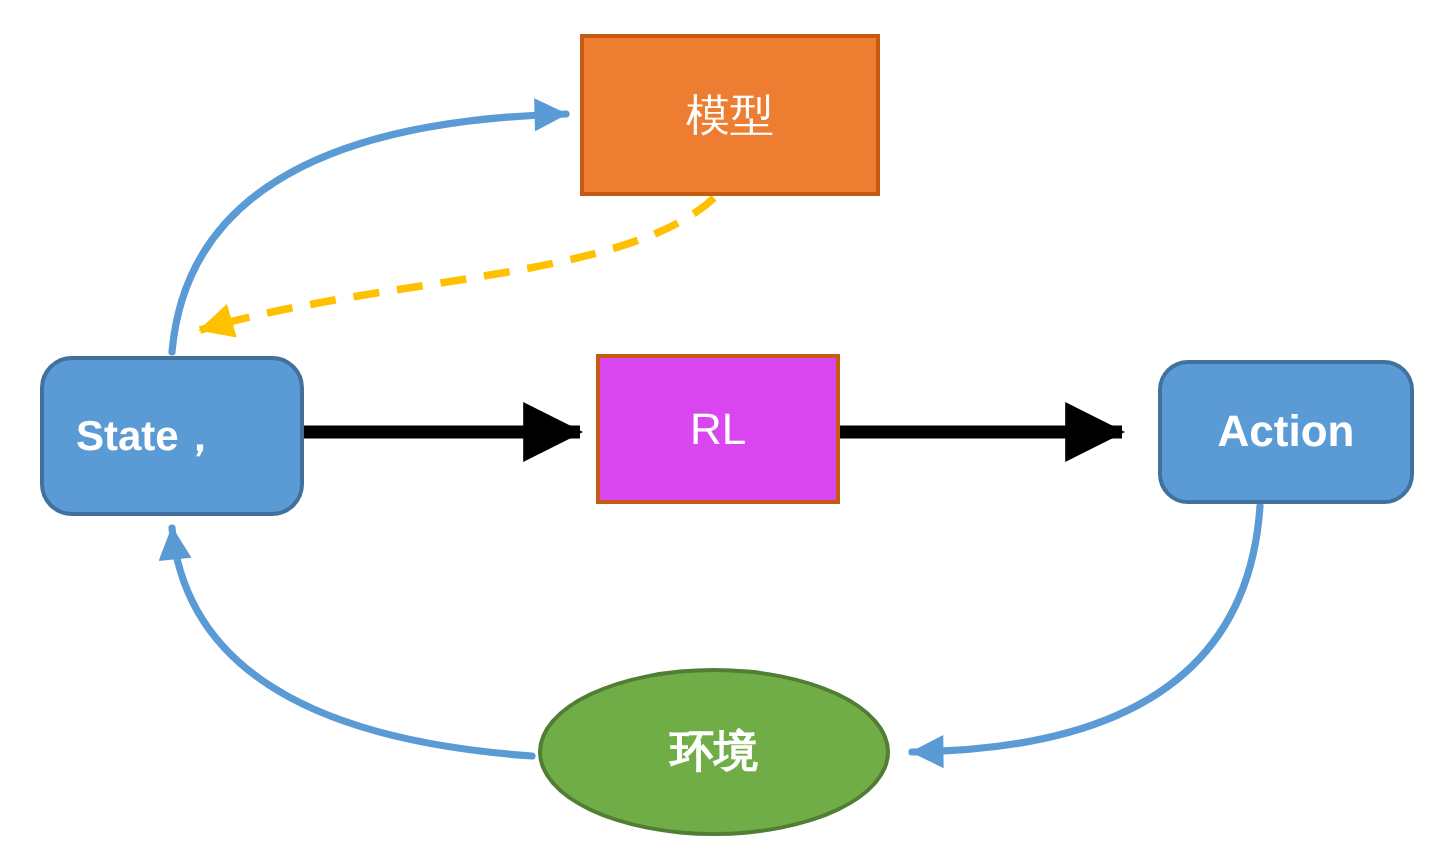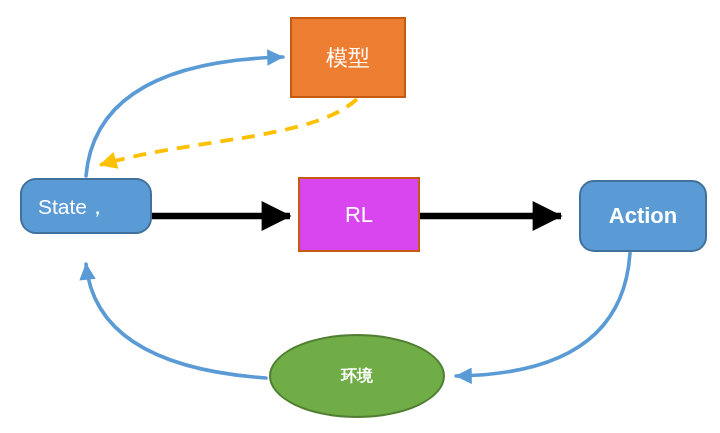--- a/index.html
+++ b/index.html
@@ -18,58 +18,58 @@
   }
   .node {
     position: absolute;
     display: flex;
     align-items: center;
     justify-content: center;
     box-sizing: border-box;
     color: #ffffff;
   }
   .node-model {
-    left: 290px; top: 17px; width: 116px; height: 81px;
+    left: 290px; top: 17px; width: 150px; height: 81px;
     background: #ED7D31;
     border: 2px solid #C55A11;
     font-size: 22px;
   }
   .node-rl {
     left: 298px; top: 177px; width: 122px; height: 75px;
     background: #d946ef;
     border: 2px solid #C55A11;
     font-size: 22px;
   }
   .node-state {
-    left: 20px; top: 178px; width: 132px; height: 56px;
+    left: 20px; top: 178px; width: 132px; height: 80px;
     background: #5B9BD5;
     border: 2px solid #41719C;
     border-radius: 16px;
     font-size: 21px;
-    font-weight: normal;
+    font-weight: bold;
     flex-direction: column;
     align-items: flex-start;
     justify-content: center;
     padding-left: 16px;
     line-height: 31px;
   }
   .node-action {
     left: 579px; top: 180px; width: 128px; height: 72px;
     background: #5B9BD5;
     border: 2px solid #41719C;
     border-radius: 15px;
     font-size: 22px;
     font-weight: bold;
   }
   .node-env {
     left: 269px; top: 334px; width: 176px; height: 84px;
     background: #70AD47;
     border: 2px solid #507E32;
     border-radius: 50%;
-    font-size: 16px;
+    font-size: 22px;
     font-weight: bold;
   }
 </style>
 </head>
 <body>
 
 <div class="canvas">
 
   <svg class="arrow-layer" viewBox="0 0 720 433" xmlns="http://www.w3.org/2000/svg">
     <defs>

